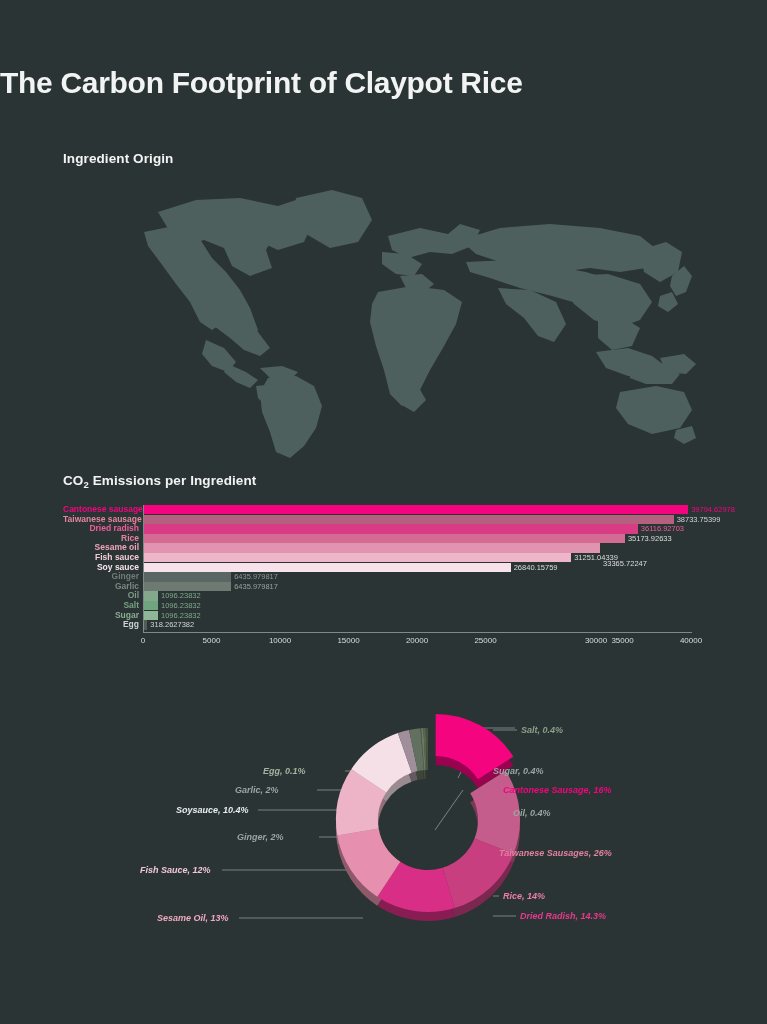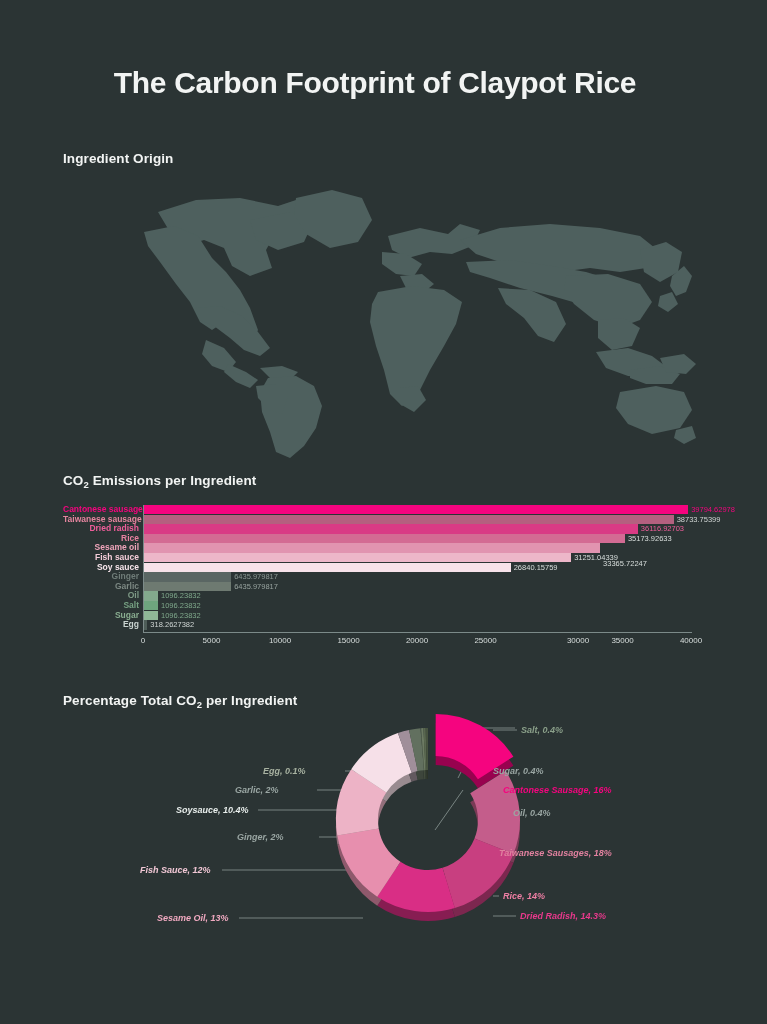--- a/index.html
+++ b/index.html
@@ -8,21 +8,21 @@
     background:#2b3434;
     font-family:"Liberation Sans", sans-serif;
     overflow:hidden;
     position:relative;
   }
   .page{position:relative;width:767px;height:1024px;}
 
   
   #main-title{
     position:absolute;left:0;top:66px;width:750px;
-    text-align:center;
+    text-align:left;
     color:#f2f4f3;
     font-size:30px;font-weight:bold;
     letter-spacing:-0.3px;
   }
 
   
   .section-heading{
     position:absolute;
     color:#f2f4f3;
     font-size:13.5px;font-weight:bold;
@@ -209,29 +209,26 @@
         </div>
       </div>
     <div id="bar-axis-line" style="height: 127.8px;"></div>
     <div id="bar-ticks" style="top: 130.8px;">
         <div class="bar-tick" style="left: 0px;">0</div>
         <div class="bar-tick" style="left: 68.5px;">5000</div>
         <div class="bar-tick" style="left: 137px;">10000</div>
         <div class="bar-tick" style="left: 205.5px;">15000</div>
         <div class="bar-tick" style="left: 274px;">20000</div>
         <div class="bar-tick" style="left: 342.5px;">25000</div>
-        <div class="bar-tick" style="left: 411px; padding-left: 48px;">30000</div>
+        <div class="bar-tick" style="left: 429px; padding-left: 48px;">30000</div>
         <div class="bar-tick" style="left: 479.5px;">35000</div>
         <div class="bar-tick" style="left: 548px;">40000</div>
       </div>
   </div>
 
-  <div class="section-heading" id="heading-percentage">
-    <span>Percentage Total CO</span><sub>2</sub><span> per Ingredient</span>
-  </div>
 
   <div id="donut-panel">
     <svg id="donut-svg" viewBox="0 0 690 250">
       <g id="donut-leaders">
           <line x1="282" y1="61" x2="300" y2="61" stroke="#9aa6a3" stroke-width="0.7"></line>
           <line x1="254" y1="80" x2="300" y2="80" stroke="#9aa6a3" stroke-width="0.7"></line>
           <line x1="195" y1="100" x2="300" y2="100" stroke="#9aa6a3" stroke-width="0.7"></line>
           <line x1="256" y1="127" x2="300" y2="127" stroke="#9aa6a3" stroke-width="0.7"></line>
           <line x1="159" y1="160" x2="300" y2="160" stroke="#9aa6a3" stroke-width="0.7"></line>
           <line x1="176" y1="208" x2="300" y2="208" stroke="#9aa6a3" stroke-width="0.7"></line>
@@ -281,19 +278,19 @@
         <div class="donut-label left" style="left: 200px; top: 56px; color: rgb(169, 179, 162);">Egg, 0.1%</div>
         <div class="donut-label left" style="left: 172px; top: 75px; color: rgb(154, 166, 163);">Garlic, 2%</div>
         <div class="donut-label left" style="left: 113px; top: 95px; color: rgb(232, 238, 236);">Soysauce, 10.4%</div>
         <div class="donut-label left" style="left: 174px; top: 122px; color: rgb(154, 166, 163);">Ginger, 2%</div>
         <div class="donut-label left" style="left: 77px; top: 155px; color: rgb(241, 199, 213);">Fish Sauce, 12%</div>
         <div class="donut-label left" style="left: 94px; top: 203px; color: rgb(240, 169, 192);">Sesame Oil, 13%</div>
         <div class="donut-label right" style="left: 458px; top: 15px; color: rgb(139, 160, 138);">Salt, 0.4%</div>
         <div class="donut-label right" style="left: 430px; top: 56px; color: rgb(154, 166, 163);">Sugar, 0.4%</div>
         <div class="donut-label right" style="left: 440px; top: 75px; color: rgb(245, 4, 127); font-style: italic;">Cantonese Sausage, 16%</div>
         <div class="donut-label right" style="left: 450px; top: 98px; color: rgb(154, 166, 163);">Oil, 0.4%</div>
-        <div class="donut-label right" style="left: 436px; top: 138px; color: rgb(225, 129, 159);">Taiwanese Sausages, 18%</div>
+        <div class="donut-label right" style="left: 436px; top: 138px; color: rgb(225, 129, 159);">Taiwanese Sausages, 26%</div>
         <div class="donut-label right" style="left: 440px; top: 181px; color: rgb(239, 127, 164);">Rice, 14%</div>
         <div class="donut-label right" style="left: 457px; top: 201px; color: rgb(232, 57, 140);">Dried Radish, 14.3%</div>
       </div>
   </div>
 
 </div>
 
 </body></html>

